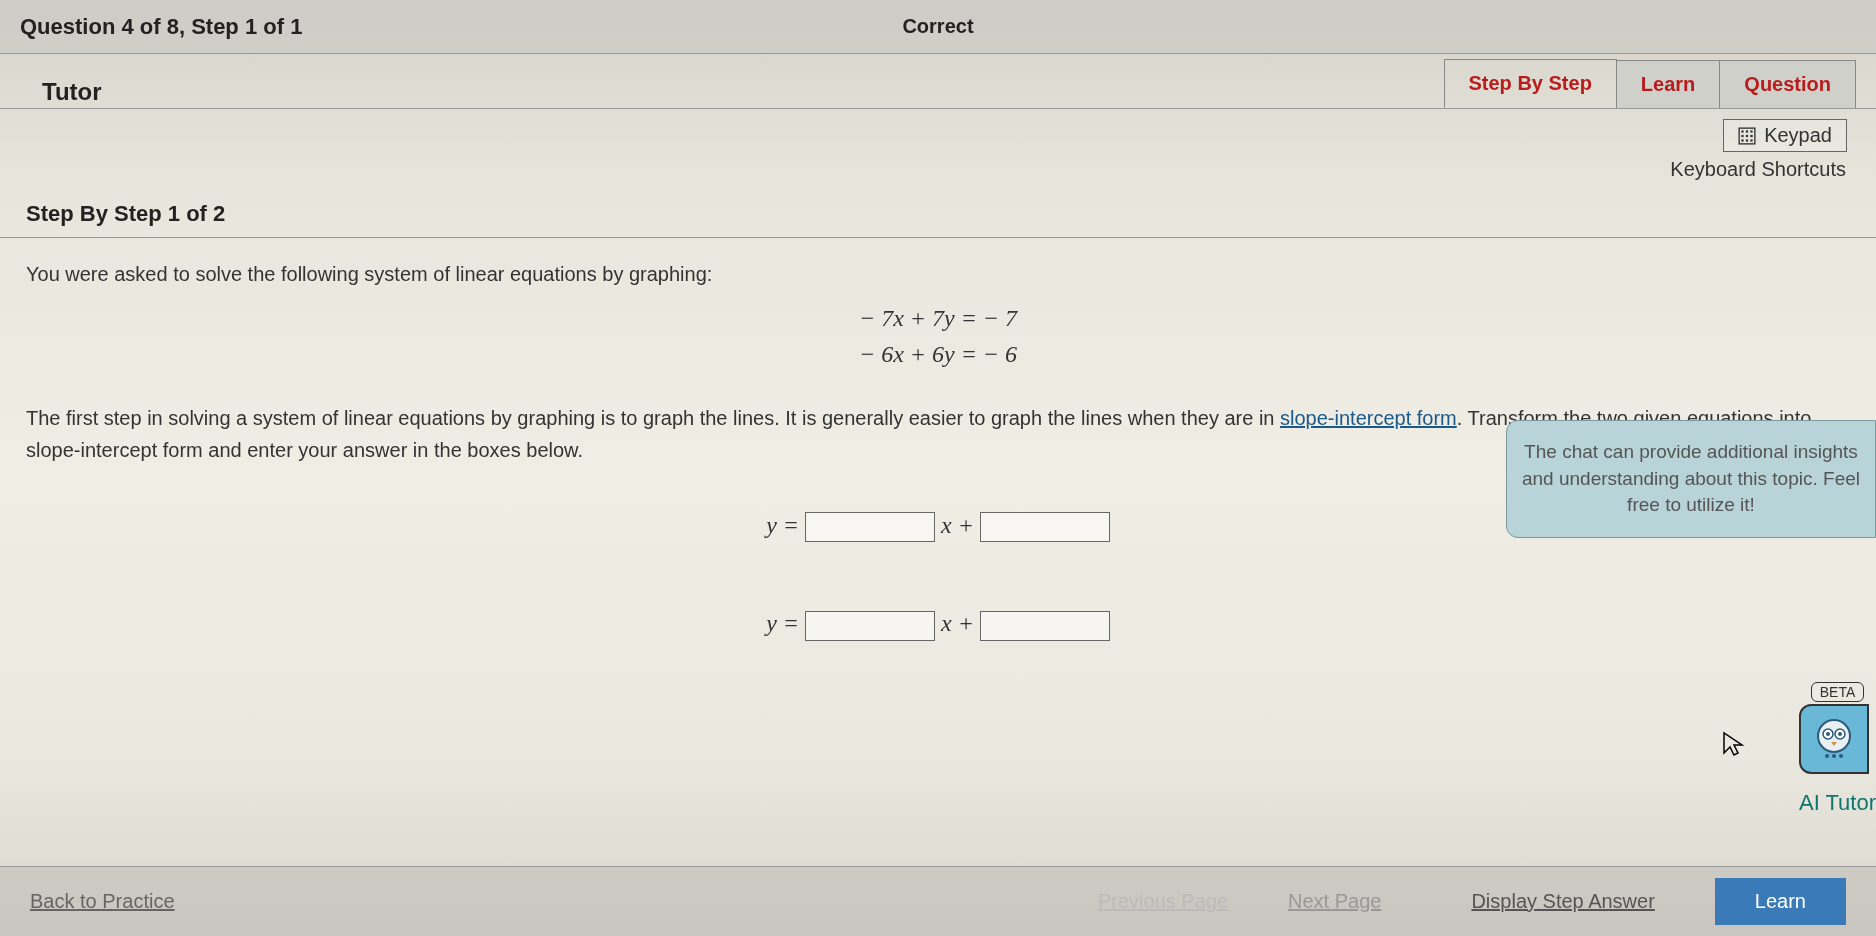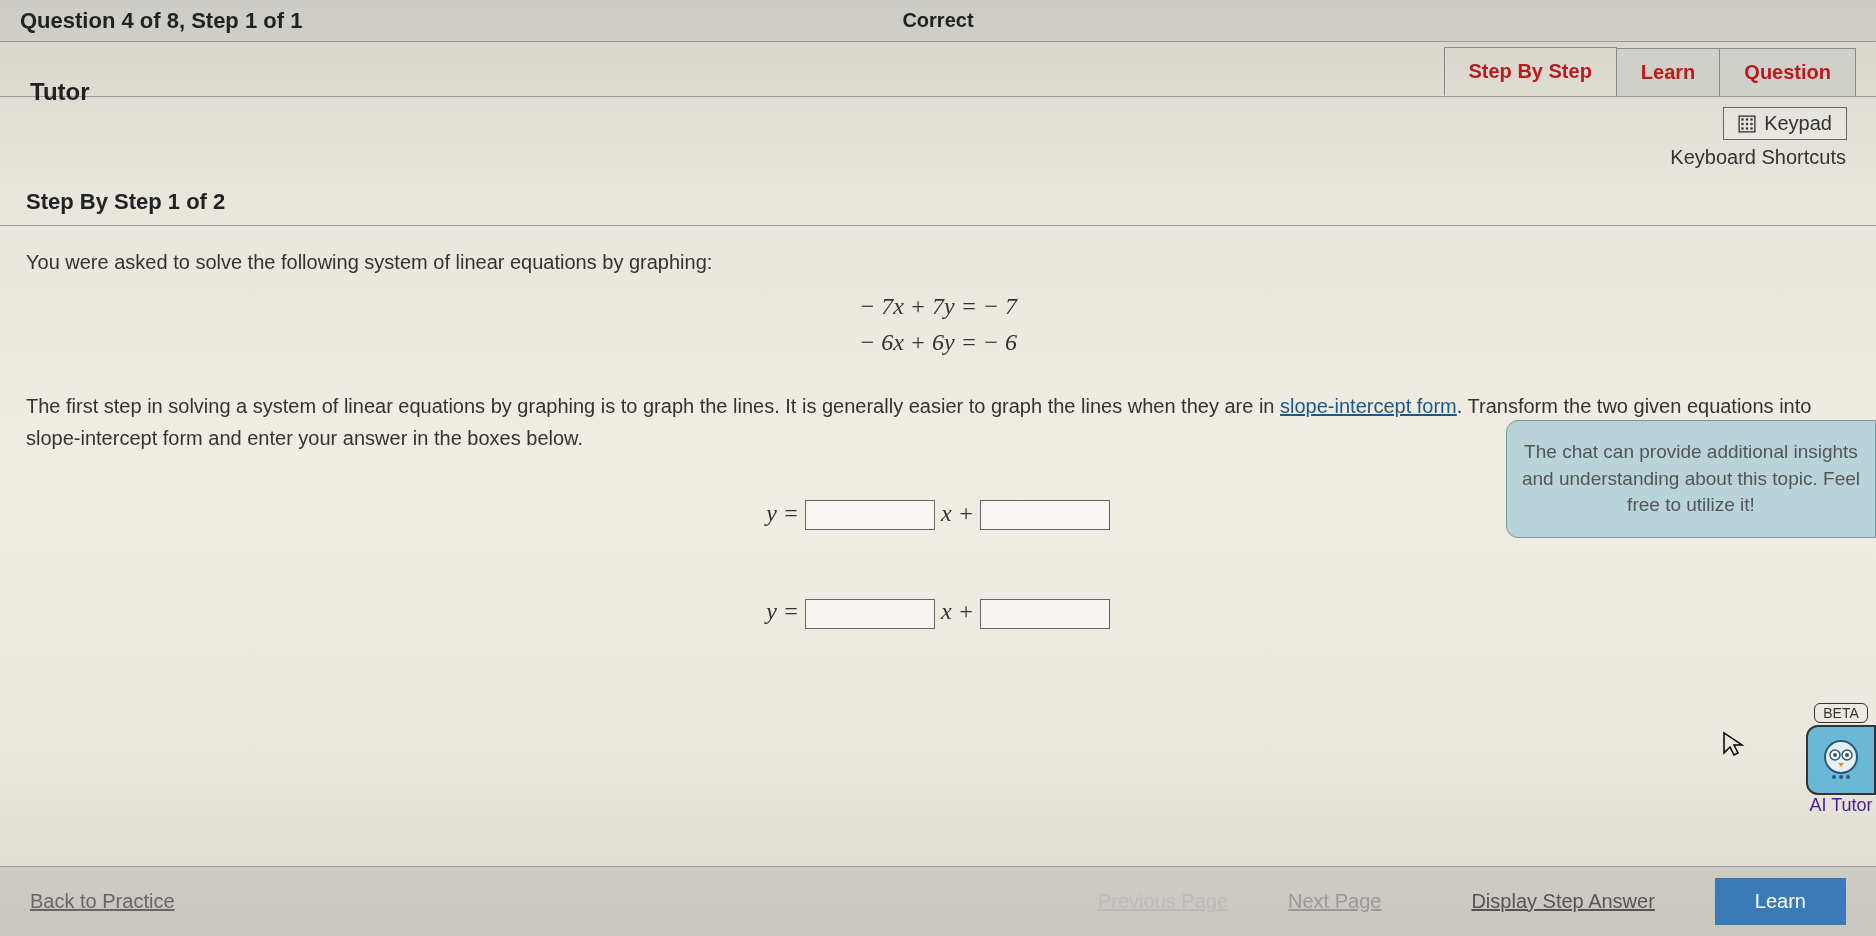--- a/index.html
+++ b/index.html
@@ -11,21 +11,21 @@
       overflow: hidden;
       color: #333;
       position: relative;
     }
     .top-bar {
       display: flex;
       align-items: center;
       padding: 8px 20px;
       border-bottom: 1px solid #999;
       background: rgba(200,200,195,0.6);
-      height: 42px;
+      height: 54px;
       position: relative;
     }
     .question-label {
       font-size: 22px;
       font-weight: bold;
       color: #222;
     }
     .correct-label {
       position: absolute;
       left: 50%;
@@ -37,21 +37,21 @@
     .tabs-row {
       display: flex;
       justify-content: flex-end;
       align-items: flex-end;
       padding: 0 20px 0 0;
       height: 55px;
       border-bottom: 1px solid #999;
     }
     .tutor-label {
       position: absolute;
-      left: 30px;
+      left: 42px;
       top: 78px;
       font-size: 24px;
       font-weight: bold;
       color: #222;
     }
     .tab {
       padding: 12px 24px;
       border: 1px solid #888;
       border-bottom: none;
       background: #d0d0cb;
@@ -173,23 +173,23 @@
       height: 70px;
       background: #6ab8d8;
       border-radius: 12px 0 0 12px;
       border: 2px solid #333;
       display: flex;
       align-items: center;
       justify-content: center;
       font-size: 36px;
     }
     .ai-tutor-label {
-      font-size: 18px;
-      color: #4c1d95;
-      margin-top: 0;
+      font-size: 22px;
+      color: #0f766e;
+      margin-top: 16px;
     }
     .bottom-bar {
       position: absolute;
       bottom: 0;
       left: 0;
       right: 0;
       height: 70px;
       display: flex;
       align-items: center;
       padding: 0 30px;

